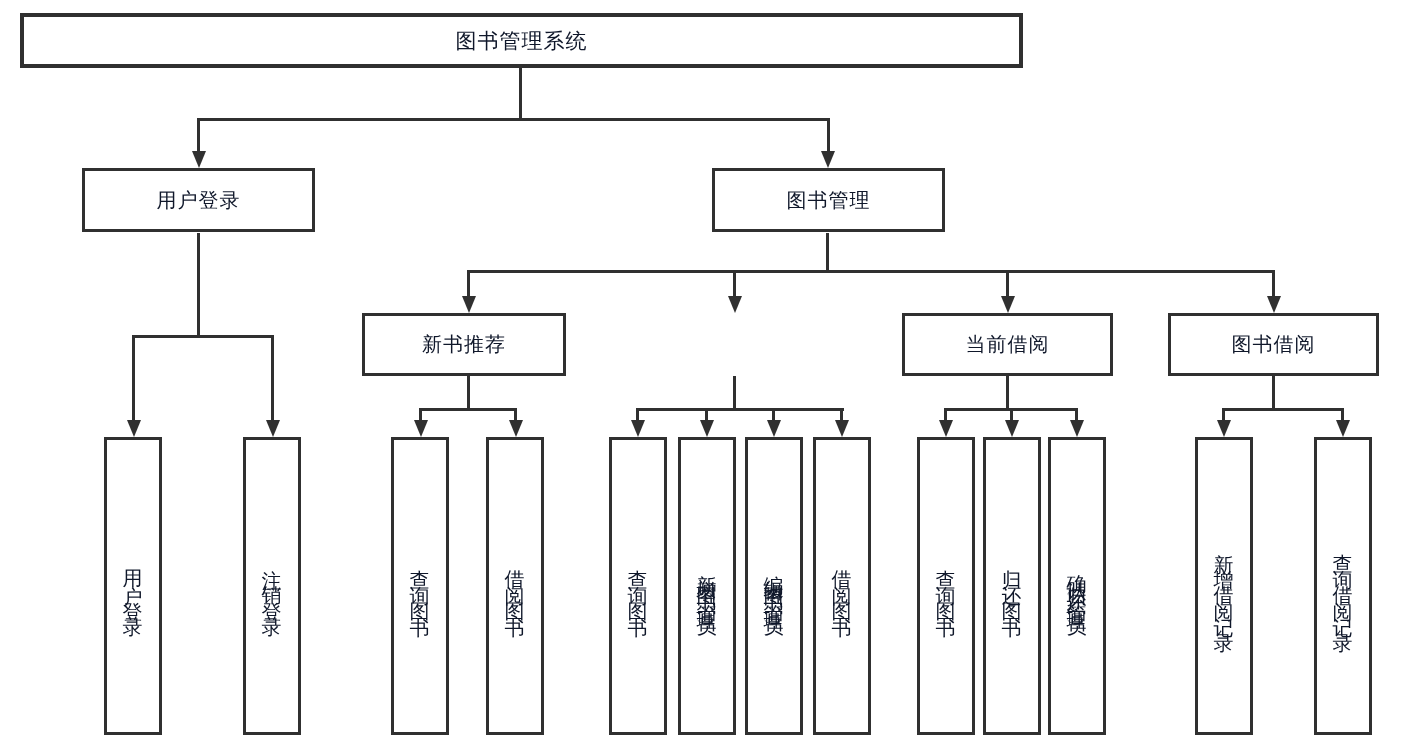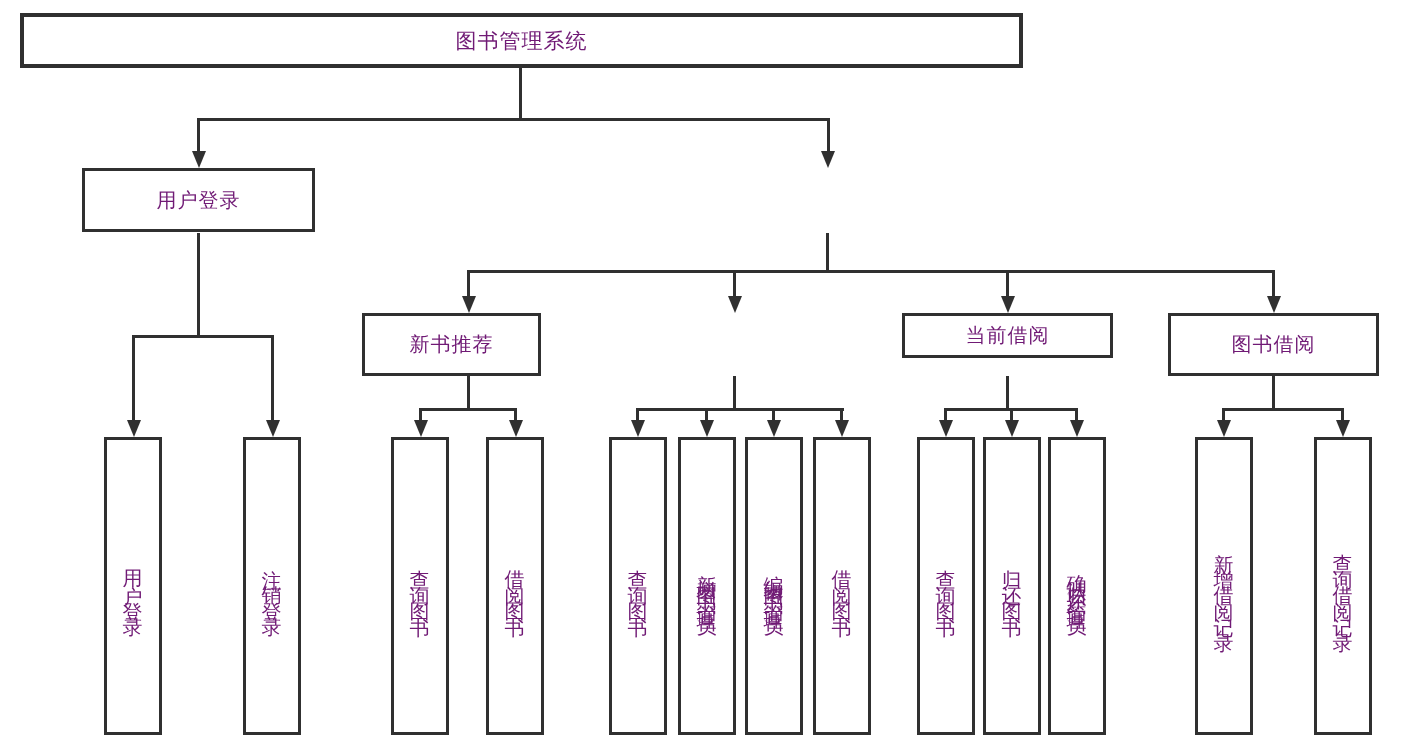--- a/index.html
+++ b/index.html
@@ -11,21 +11,21 @@
     overflow:hidden;
   }
   .box{
     position:absolute;
     box-sizing:border-box;
     border:3px solid #303030;
     background:#ffffff;
     display:flex;
     align-items:center;
     justify-content:center;
-    color:#701a75;
+    color:#0f172a;
     font-size:20px;
     letter-spacing:1px;
   }
   .box.root{border-width:4px;font-size:21px;}
   .leaf span{
     writing-mode:vertical-rl;
     text-orientation:mixed;
     letter-spacing:16px;
     font-size:20px;
     line-height:1;
@@ -57,41 +57,42 @@
   <div class="box root" style="left:20px;top:13px;width:1003px;height:55px;">图书管理系统</div>
 
   <div class="vline" style="left:519px;top:68px;height:50px;"></div>
   <div class="hline" style="left:197px;top:118px;width:633px;"></div>
   <div class="vline" style="left:197px;top:118px;height:35px;"></div>
   <div class="arrow" style="left:192px;top:151px;"></div>
   <div class="vline" style="left:827px;top:118px;height:35px;"></div>
   <div class="arrow" style="left:821px;top:151px;"></div>
 
   <div class="box" style="left:82px;top:168px;width:233px;height:64px;">用户登录</div>
+  <div class="box" style="left:712px;top:168px;width:233px;height:64px;">图书管理</div>
 
   <div class="vline" style="left:197px;top:233px;height:103px;"></div>
   <div class="hline" style="left:132px;top:335px;width:142px;"></div>
   <div class="vline" style="left:132px;top:335px;height:87px;"></div>
   <div class="arrow" style="left:127px;top:420px;"></div>
   <div class="vline" style="left:271px;top:335px;height:87px;"></div>
   <div class="arrow" style="left:266px;top:420px;"></div>
 
   <div class="vline" style="left:826px;top:233px;height:37px;"></div>
   <div class="hline" style="left:467px;top:270px;width:808px;"></div>
   <div class="vline" style="left:467px;top:270px;height:28px;"></div>
   <div class="arrow" style="left:462px;top:296px;"></div>
   <div class="vline" style="left:733px;top:270px;height:28px;"></div>
   <div class="arrow" style="left:728px;top:296px;"></div>
   <div class="vline" style="left:1006px;top:270px;height:28px;"></div>
   <div class="arrow" style="left:1001px;top:296px;"></div>
   <div class="vline" style="left:1272px;top:270px;height:28px;"></div>
   <div class="arrow" style="left:1267px;top:296px;"></div>
 
-  <div class="box" style="left:362px;top:313px;width:179px;height:63px;">新书推荐</div>
-  <div class="box" style="left:902px;top:313px;width:211px;height:45px;">当前借阅</div>
+  <div class="box" style="left:362px;top:313px;width:204px;height:63px;">新书推荐</div>
+  <div class="box" style="left:902px;top:313px;width:211px;height:63px;">当前借阅</div>
   <div class="box" style="left:1168px;top:313px;width:211px;height:63px;">图书借阅</div>
 
   <div class="vline" style="left:467px;top:376px;height:32px;"></div>
   <div class="hline" style="left:419px;top:408px;width:98px;"></div>
   <div class="vline" style="left:419px;top:408px;height:14px;"></div>
   <div class="arrow" style="left:414px;top:420px;"></div>
   <div class="vline" style="left:514px;top:408px;height:14px;"></div>
   <div class="arrow" style="left:509px;top:420px;"></div>
 
   <div class="vline" style="left:733px;top:376px;height:32px;"></div>

